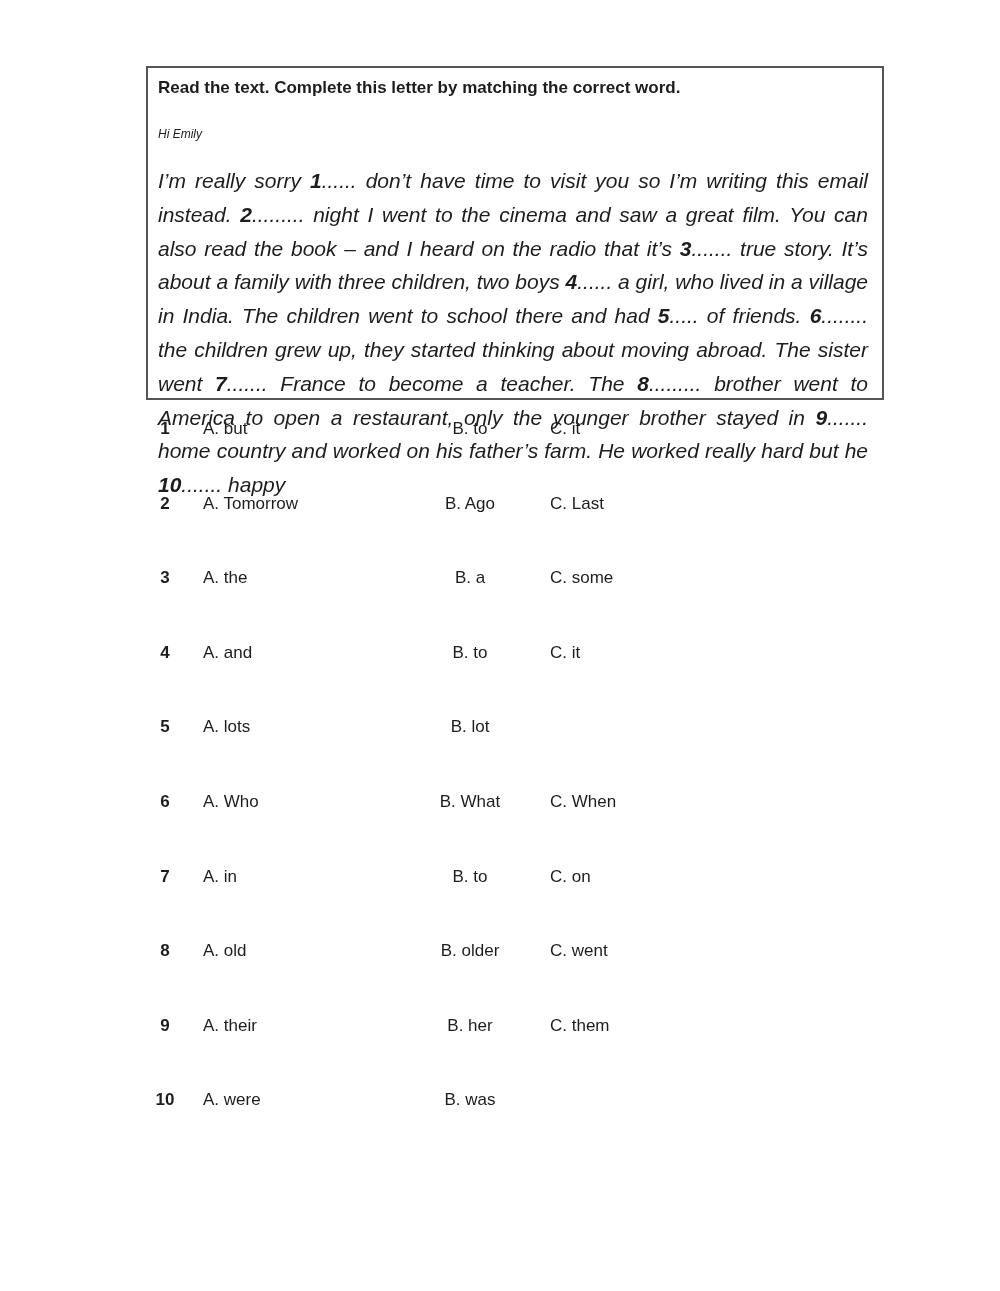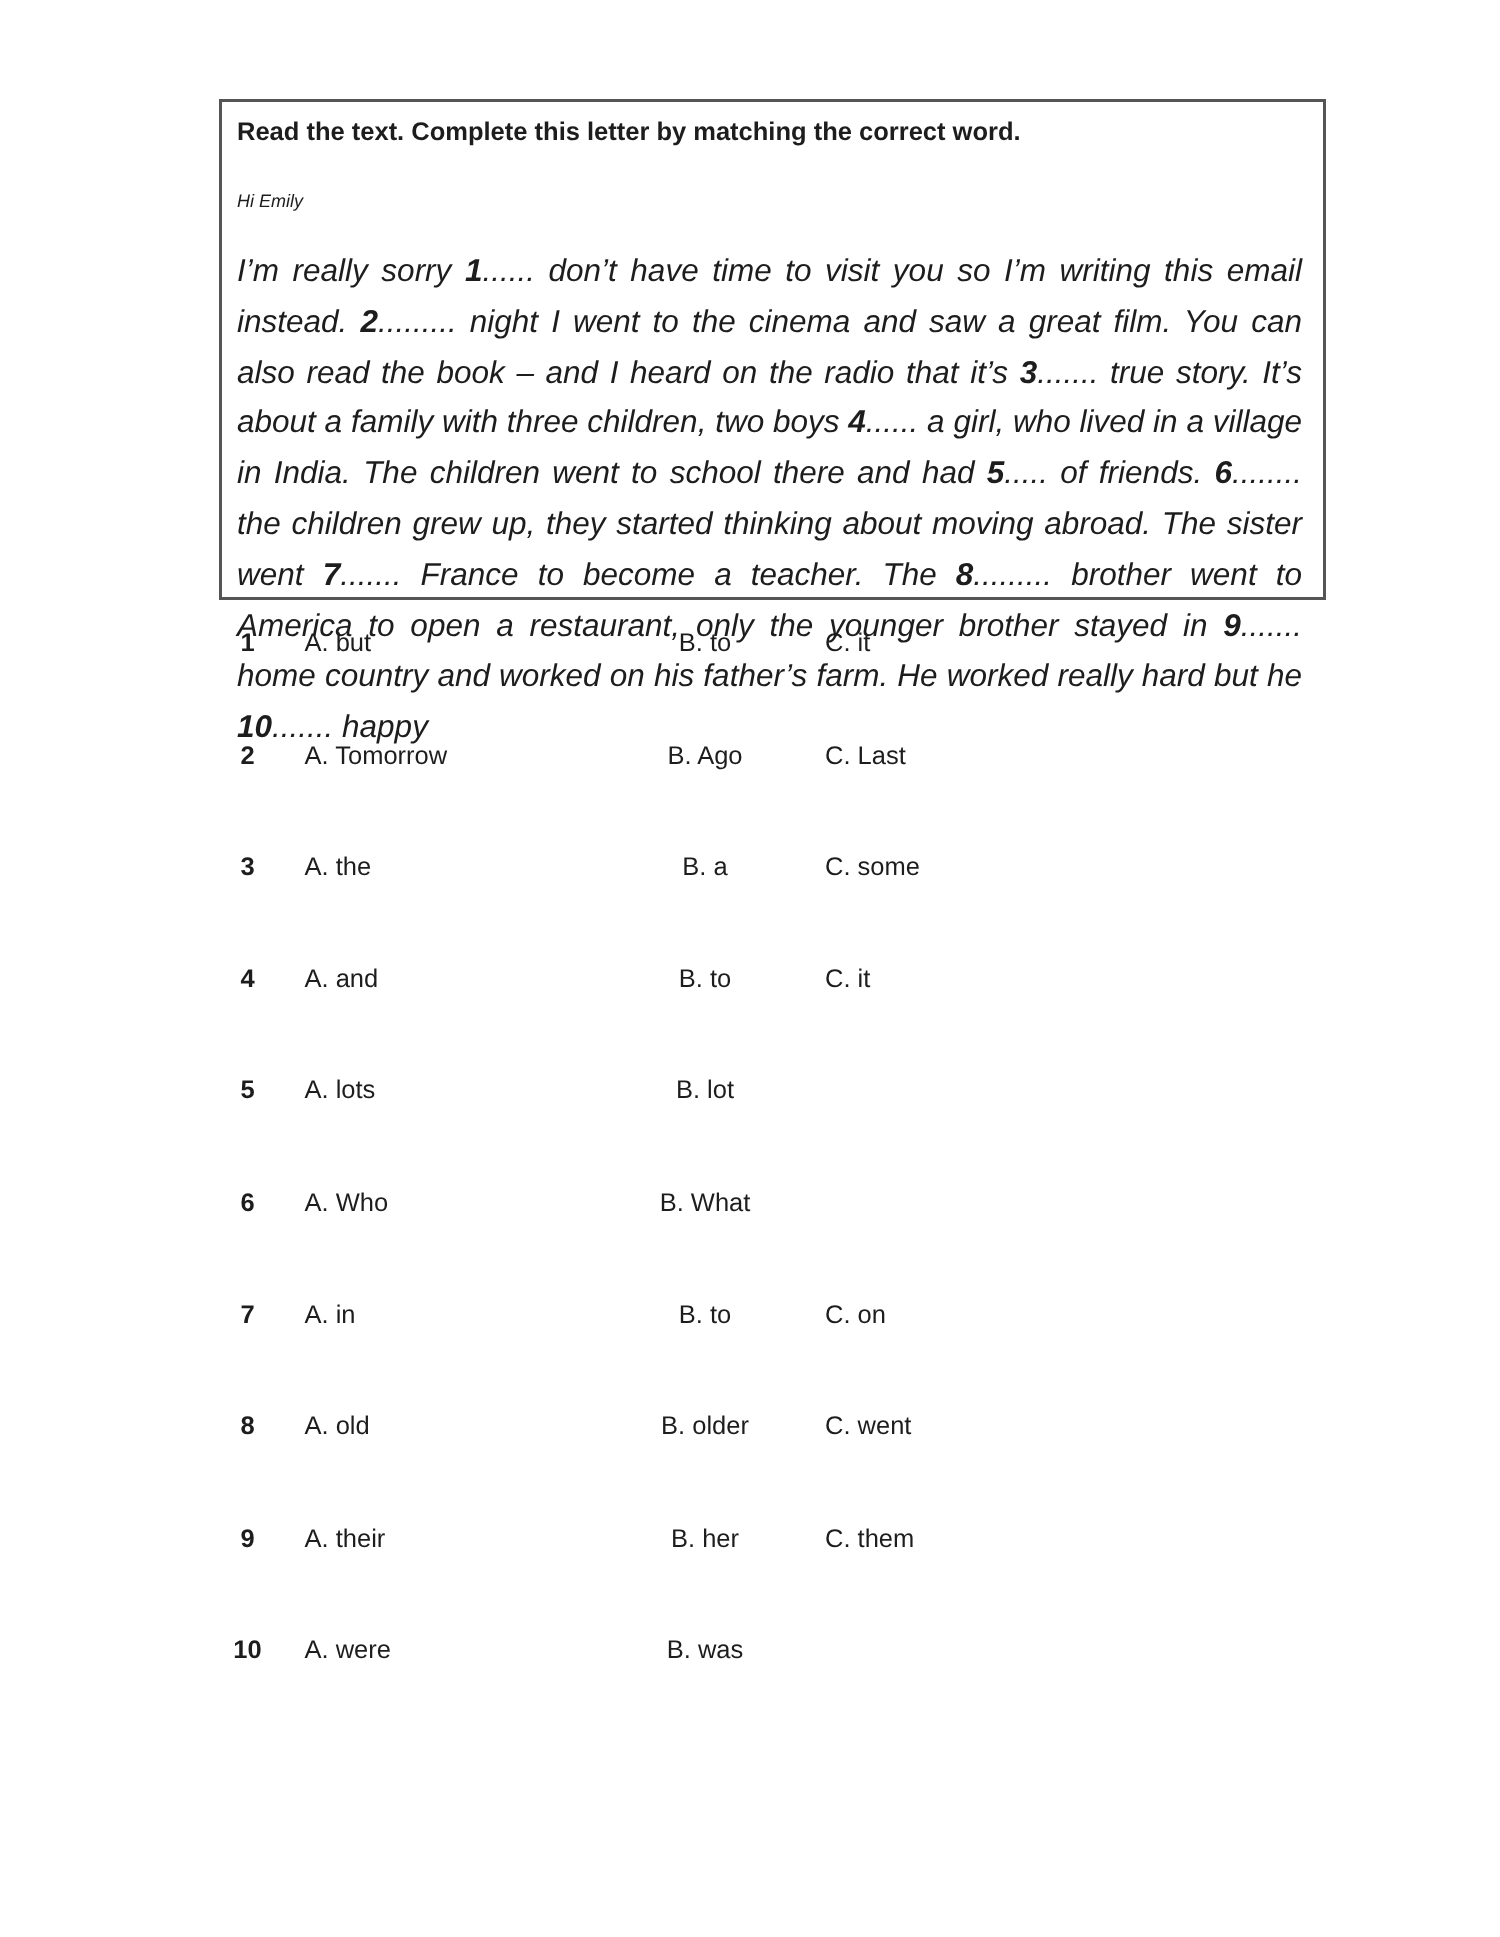--- a/index.html
+++ b/index.html
@@ -119,20 +119,21 @@
     <div class="option-row">
       <span class="q-num">5</span>
       <span class="opt opt-a">A. lots</span>
       <span class="opt opt-b">B. lot</span>
     </div>
 
     <div class="option-row">
       <span class="q-num">6</span>
       <span class="opt opt-a">A. Who</span>
       <span class="opt opt-b">B. What</span>
+      <span class="opt opt-c">C. When</span>
     </div>
 
     <div class="option-row">
       <span class="q-num">7</span>
       <span class="opt opt-a">A. in</span>
       <span class="opt opt-b">B. to</span>
       <span class="opt opt-c">C. on</span>
     </div>
 
     <div class="option-row">

